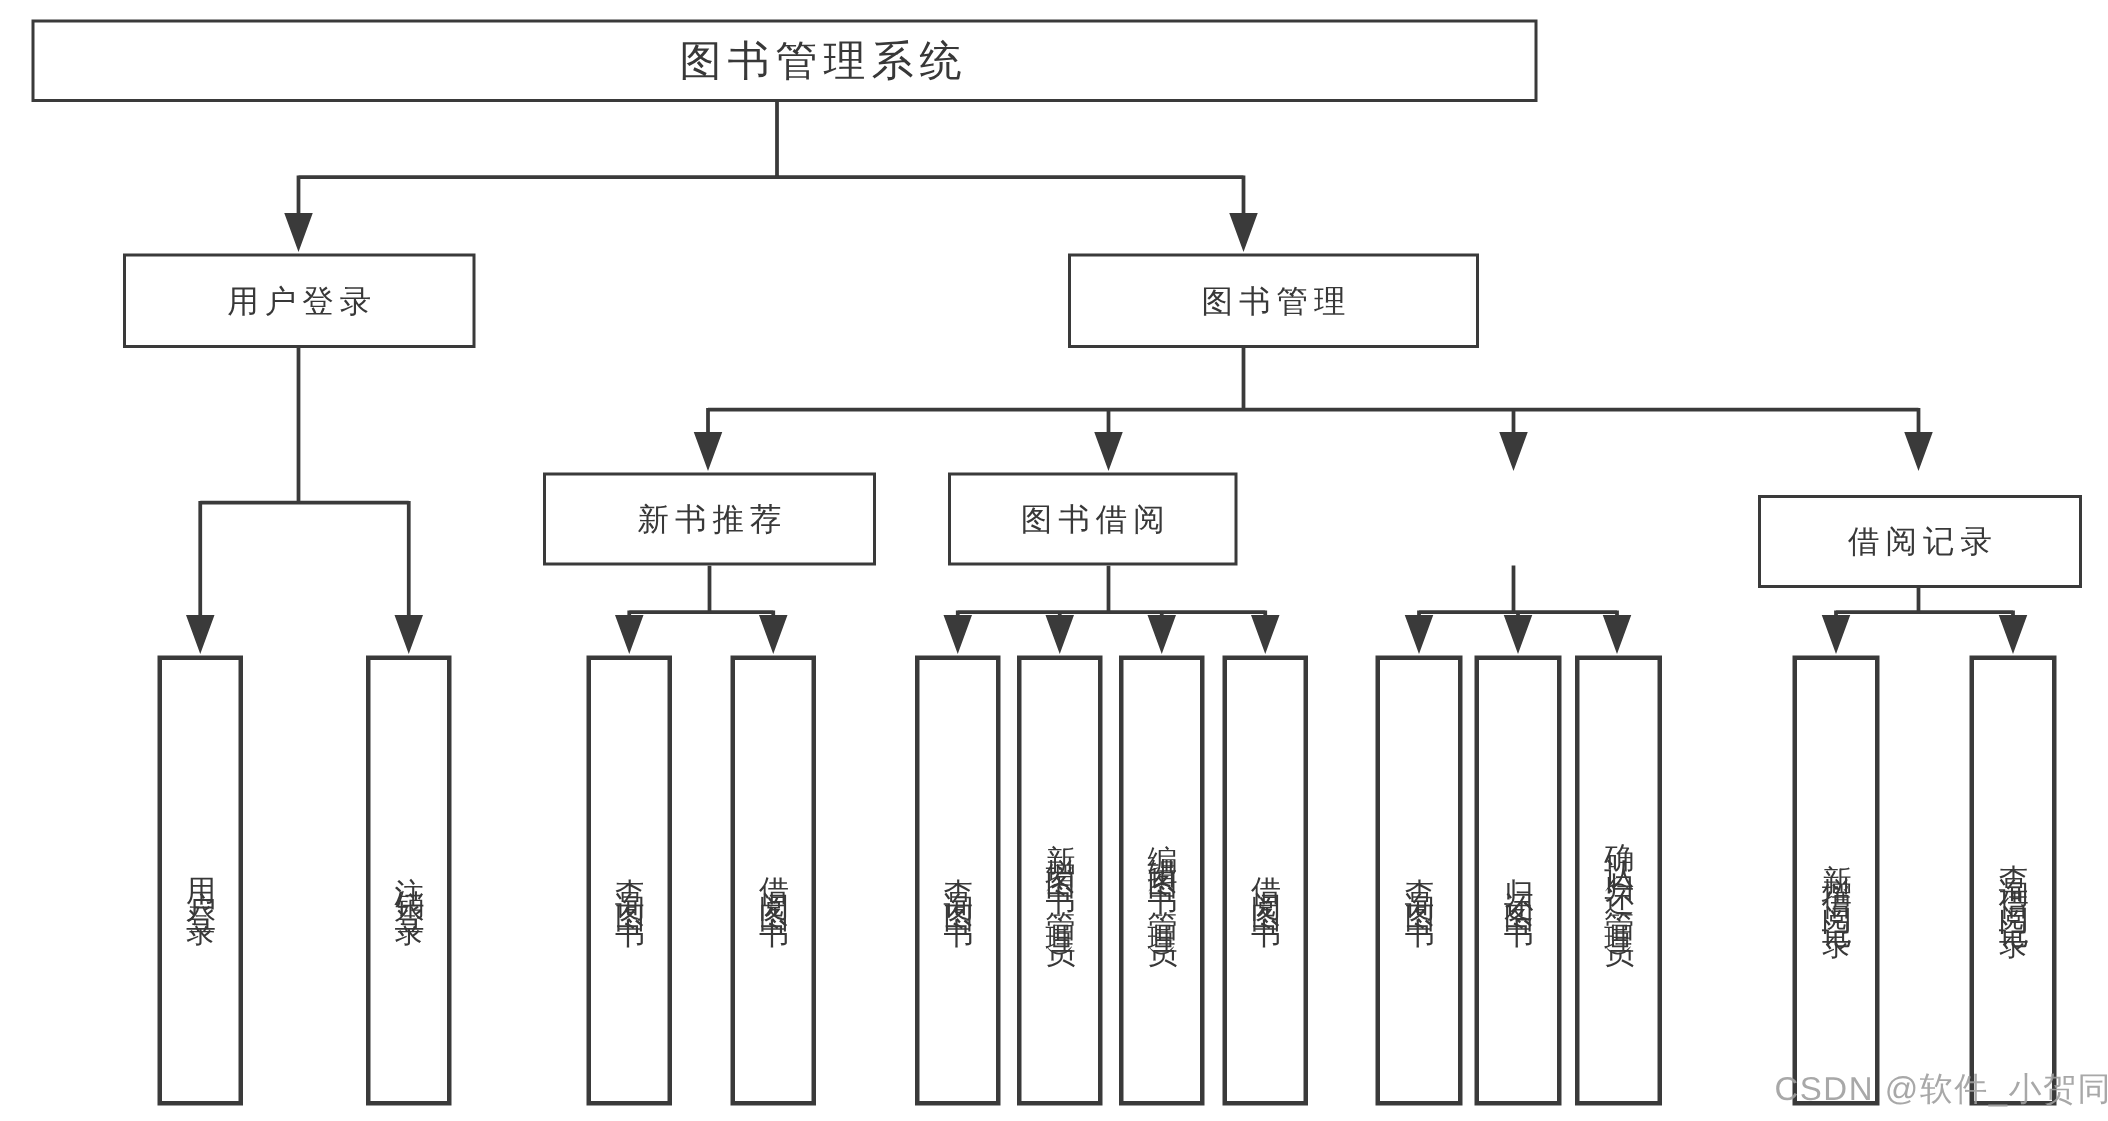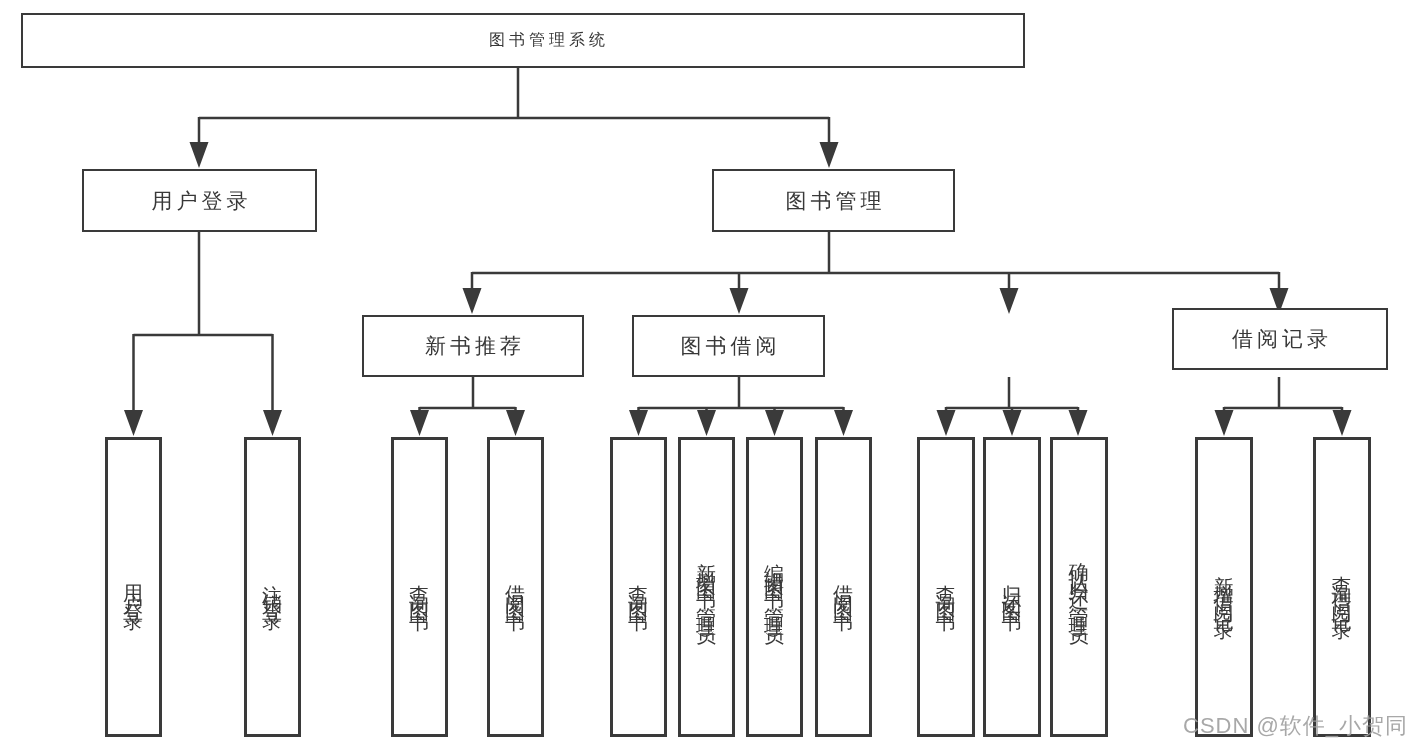--- a/index.html
+++ b/index.html
@@ -32,21 +32,21 @@
     color: #333333;
   }
   .node .h-label {
     font-size: 21px;
     letter-spacing: 4px;
     text-indent: 4px;
     white-space: nowrap;
     color: #383838;
   }
   .node.root .h-label {
-    font-size: 16px;
+    font-size: 28px;
     margin-left: 48px;
   }
   .node.leaf {
     border-width: 3px;
   }
   .node.leaf .v-label {
     writing-mode: vertical-rl;
     text-orientation: mixed;
     font-size: 20px;
     line-height: 1;
@@ -101,31 +101,31 @@
              M1332.5,410 L1351.5,410 L1342,436 Z"></path>
   </svg>
 
   <div class="node root" style="left:21px; top:13px; width:1004px; height:55px;">
     <span class="h-label">图书管理系统</span>
   </div>
 
   <div class="node" style="left:82px; top:169px; width:235px; height:63px;">
     <span class="h-label">用户登录</span>
   </div>
-  <div class="node" style="left:712px; top:169px; width:243px; height:63px;">
+  <div class="node" style="left:712px; top:169px; width:274px; height:63px;">
     <span class="h-label">图书管理</span>
   </div>
 
   <div class="node" style="left:362px; top:315px; width:222px; height:62px;">
     <span class="h-label">新书推荐</span>
   </div>
   <div class="node" style="left:632px; top:315px; width:193px; height:62px;">
     <span class="h-label">图书借阅</span>
   </div>
-  <div class="node" style="left:1172px; top:308px; width:216px; height:62px;">
+  <div class="node" style="left:1172px; top:330px; width:216px; height:62px;">
     <span class="h-label">借阅记录</span>
   </div>
 
   <div class="node leaf" style="left:105px; top:437px; width:57px; height:300px;">
     <span class="v-label">用户登录</span>
   </div>
   <div class="node leaf" style="left:244px; top:437px; width:57px; height:300px;">
     <span class="v-label">注销登录</span>
   </div>
 

